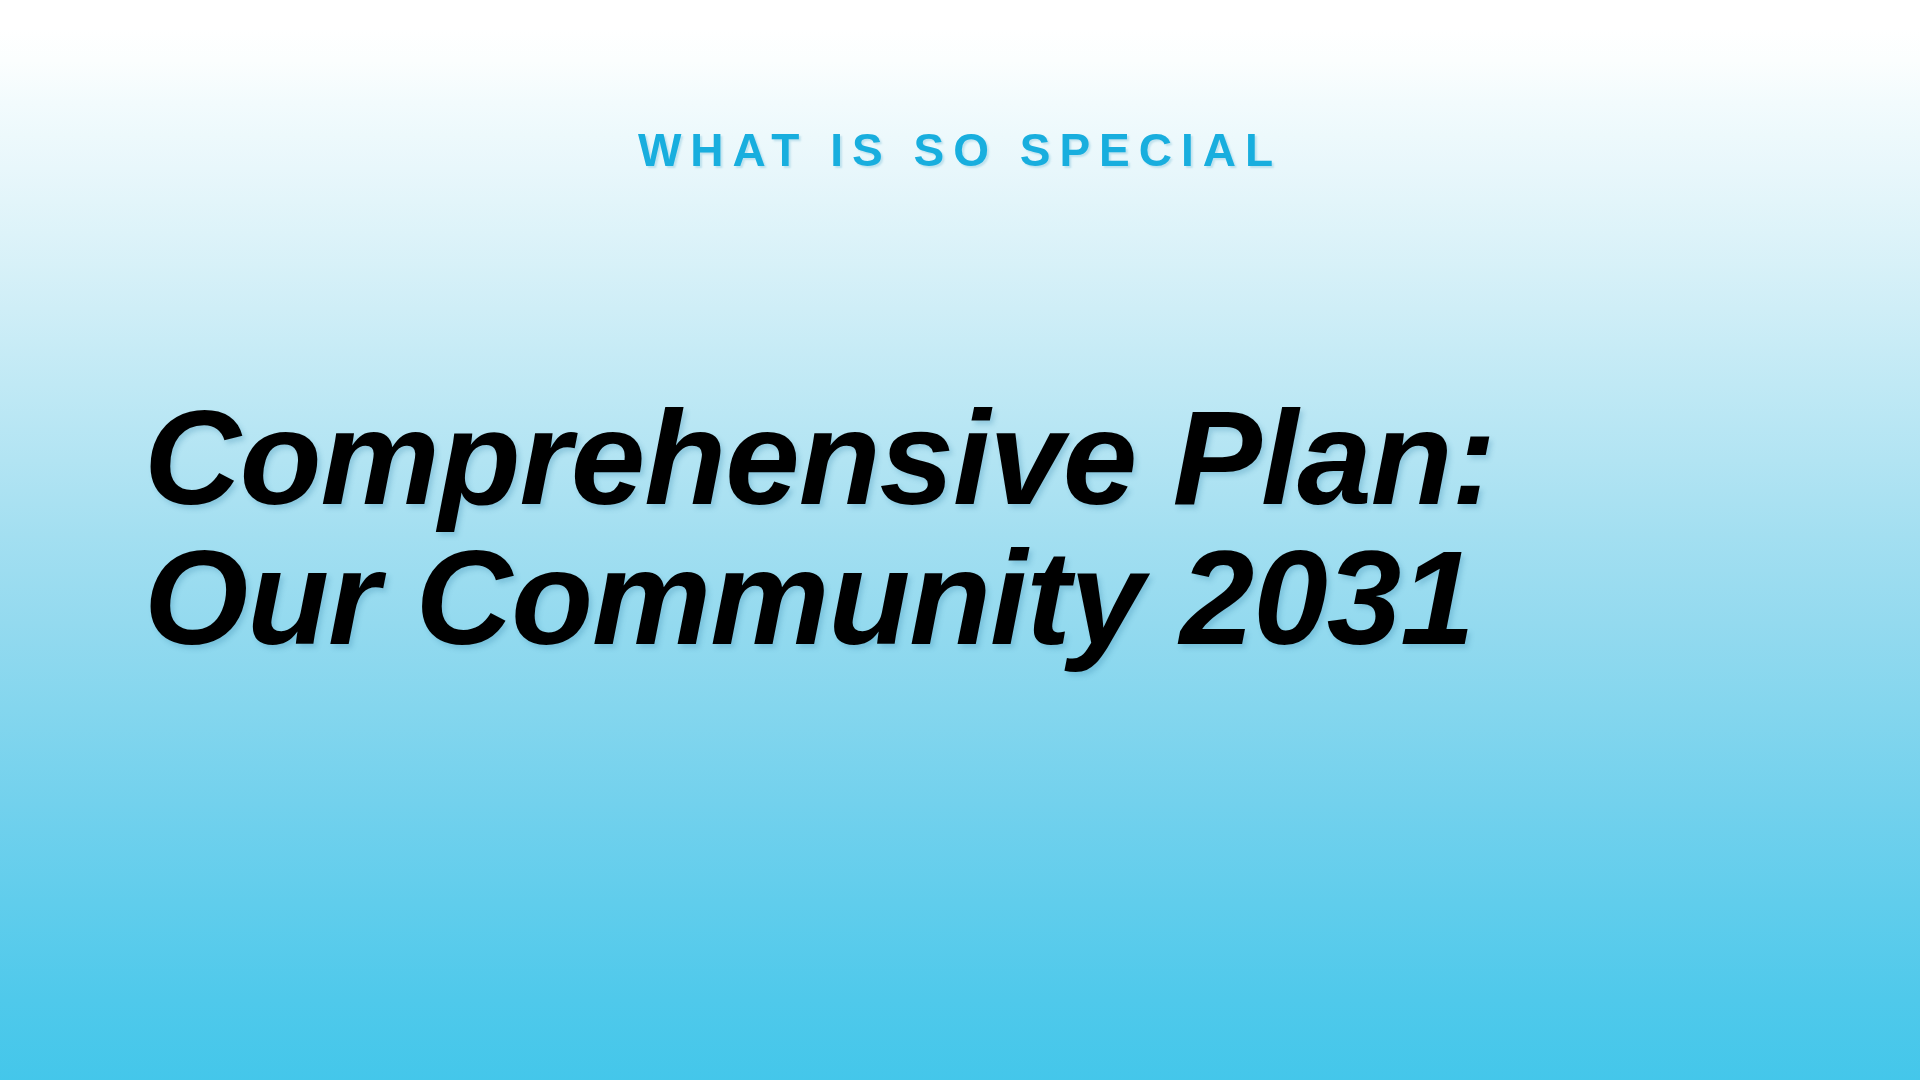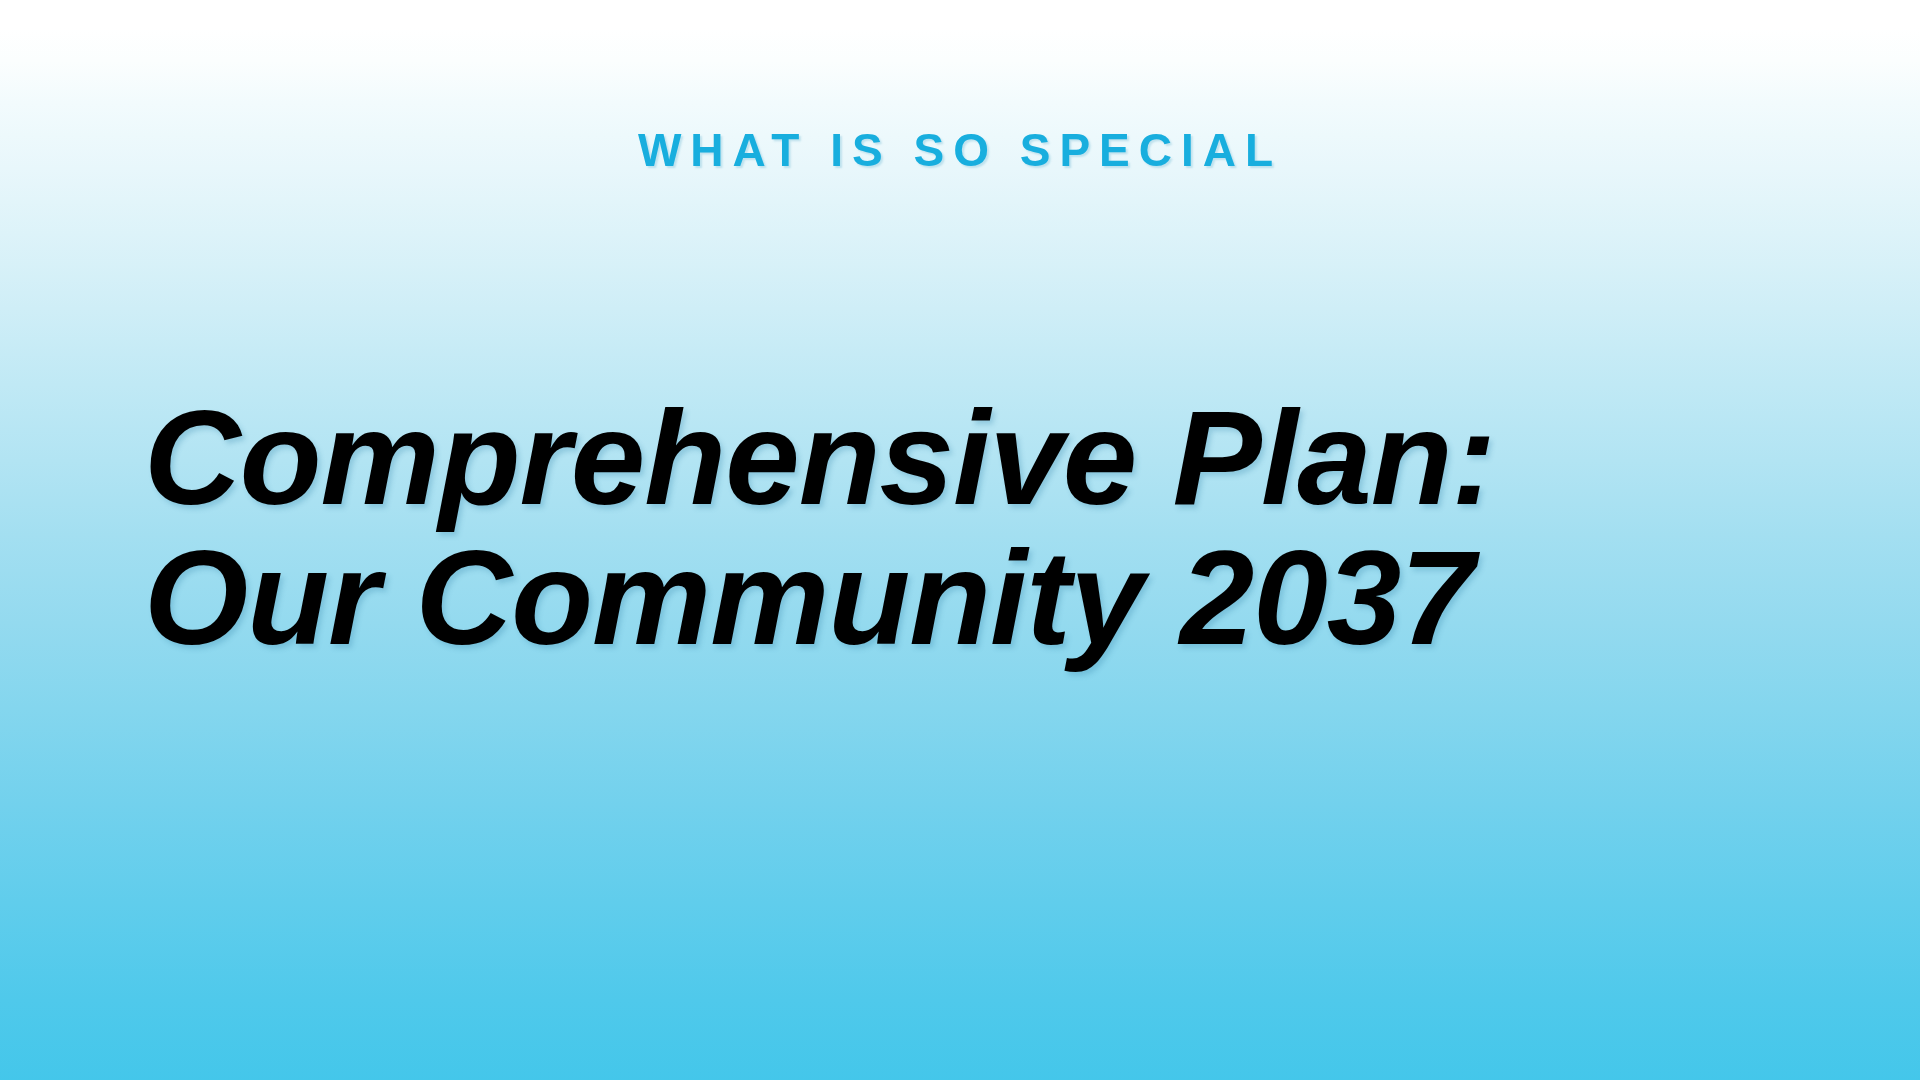--- a/index.html
+++ b/index.html
@@ -87,16 +87,16 @@
 <body>
 
 <div class="slide">
 
   <div class="eyebrow">
     <span class="eyebrow-line">WHAT IS SO SPECIAL</span>
   </div>
 
   <div class="headline">
     <span class="headline-line">Comprehensive Plan:</span>
-    <span class="headline-line">Our Community 2037</span>
+    <span class="headline-line">Our Community 2031</span>
   </div>
 
 </div>
 
 </body></html>

